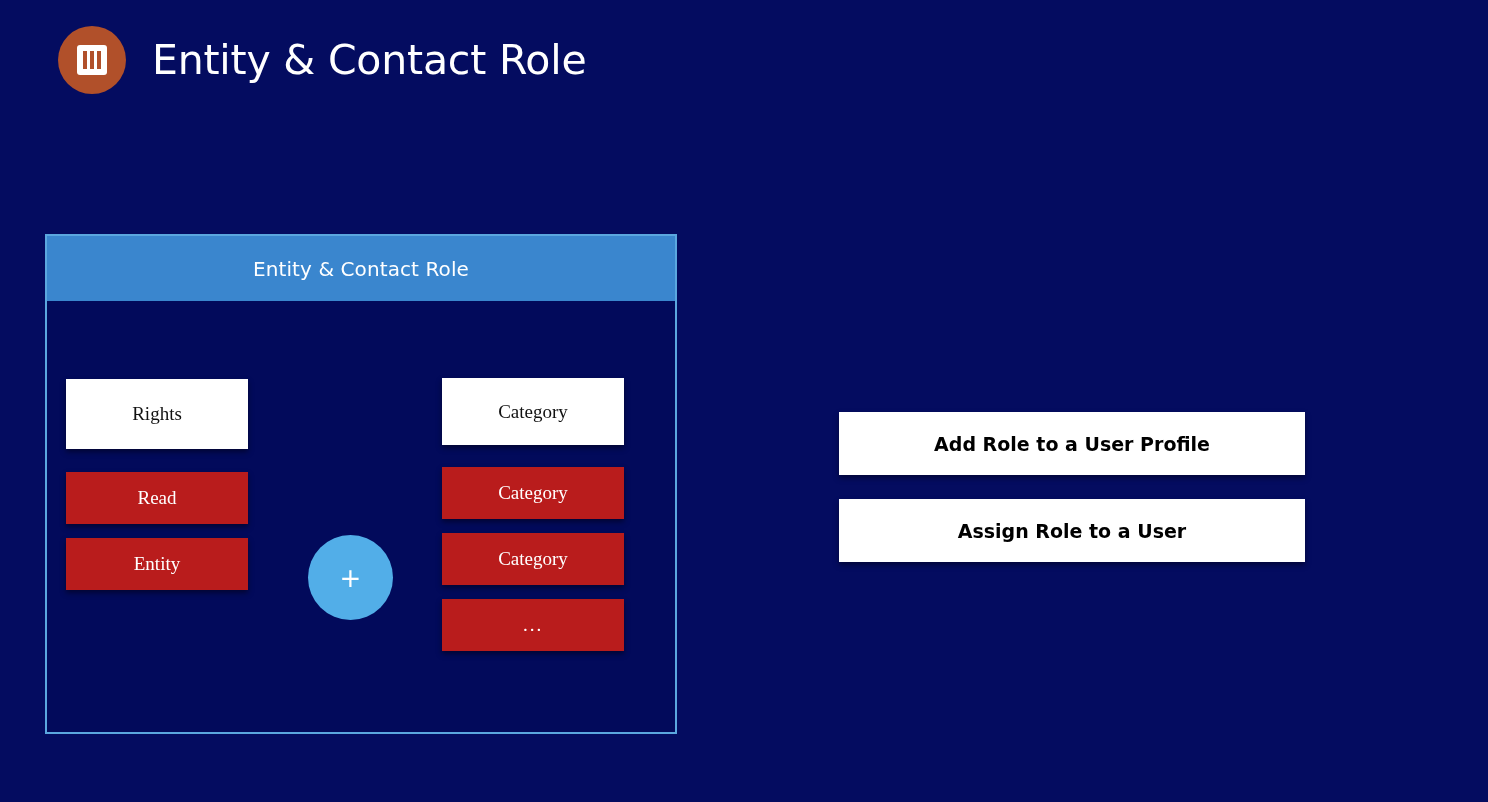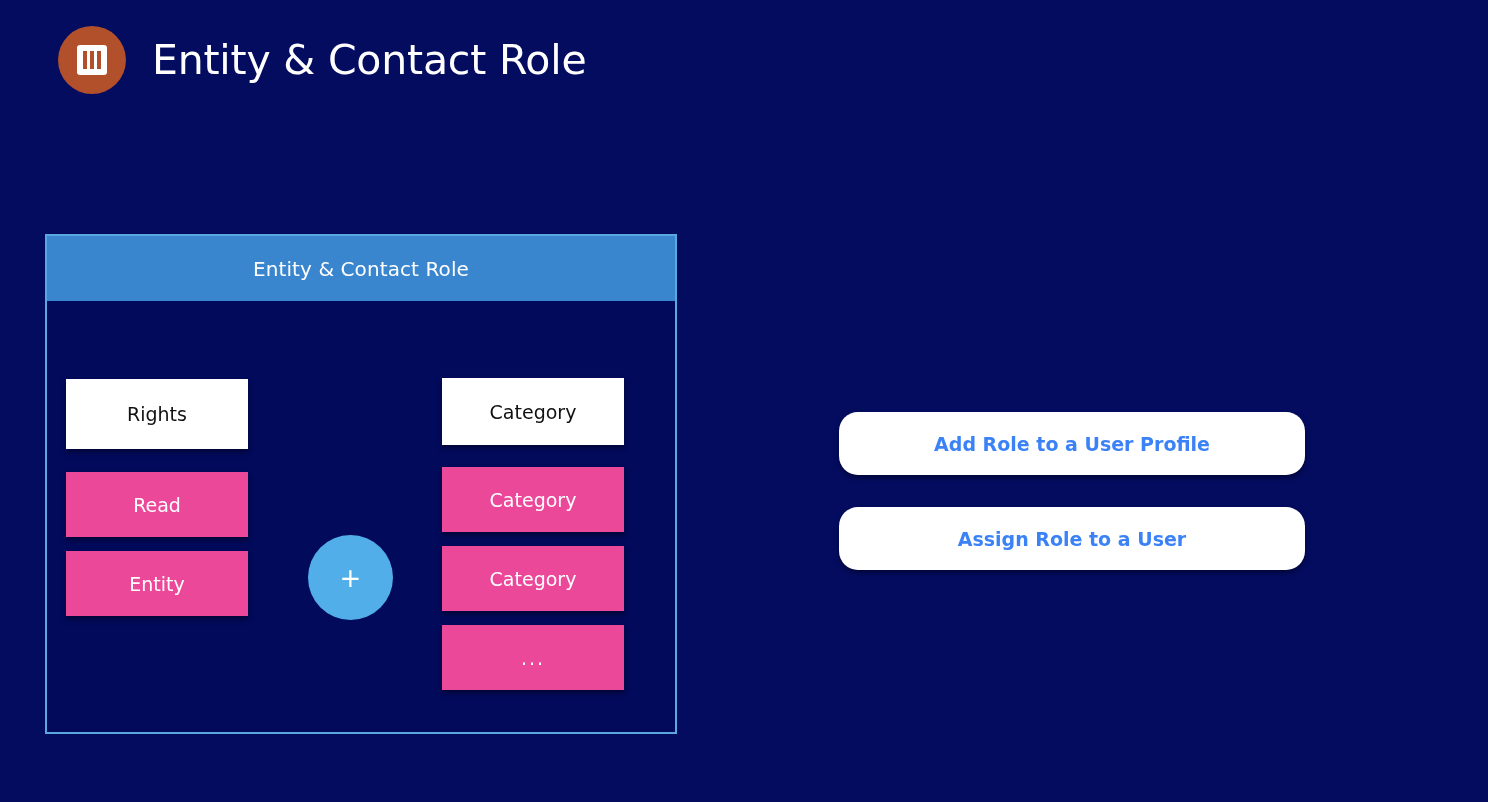--- a/index.html
+++ b/index.html
@@ -90,20 +90,21 @@
     height: 431px;
     background: #020A5B;
   }
 
   
   .col {
     position: absolute;
     width: 182px;
     display: flex;
     flex-direction: column;
+    font-family: Liberation Serif, serif;
   }
   #rights-column { left: 19px; top: 78px; }
   #category-column { left: 395px; top: 77px; }
 
   .cell {
     height: 65px;
     display: flex;
     align-items: center;
     justify-content: center;
     box-sizing: border-box;
@@ -112,25 +113,25 @@
   .cell.head {
     background: #FFFFFF;
     color: #111111;
     font-size: 19px;
     font-weight: 400;
     margin-bottom: 23px;
     height: 70px;
   }
   #category-column .cell.head { height: 67px; margin-bottom: 22px; }
   .cell.item {
-    background: #ec4899;
+    background: #b91c1c;
     color: #FFFFFF;
     font-size: 19px;
     font-weight: 400;
-    height: 65px;
+    height: 52px;
     margin-bottom: 14px;
   }
   .cell.item:last-child { margin-bottom: 0; }
   .cell.item.ellipsis { font-size: 19px; letter-spacing: 2px; }
 
   
   #add-circle {
     position: absolute;
     left: 261px;
     top: 234px;
@@ -150,32 +151,31 @@
 
   
   #action-buttons {
     position: absolute;
     left: 839px;
     top: 412px;
     width: 466px;
   }
   .action-btn {
     background: #FFFFFF;
-    color: #3b82f6;
+    color: #000000;
     height: 63px;
     display: flex;
     align-items: center;
     justify-content: center;
     font-size: 19px;
     font-weight: bold;
     box-sizing: border-box;
     box-shadow: 0 3px 5px rgba(0, 0, 20, 0.5);
-    border-radius: 19px;
-  }
-  #action-btn-assign-role { margin-top: 32px; }
+  }
+  #action-btn-assign-role { margin-top: 24px; }
 </style>
 </head>
 <body>
 
 <div id="page-header">
   <div id="brand-badge">
     <span class="glyph-box">
       <i></i>
       <i></i>
       <i></i>

